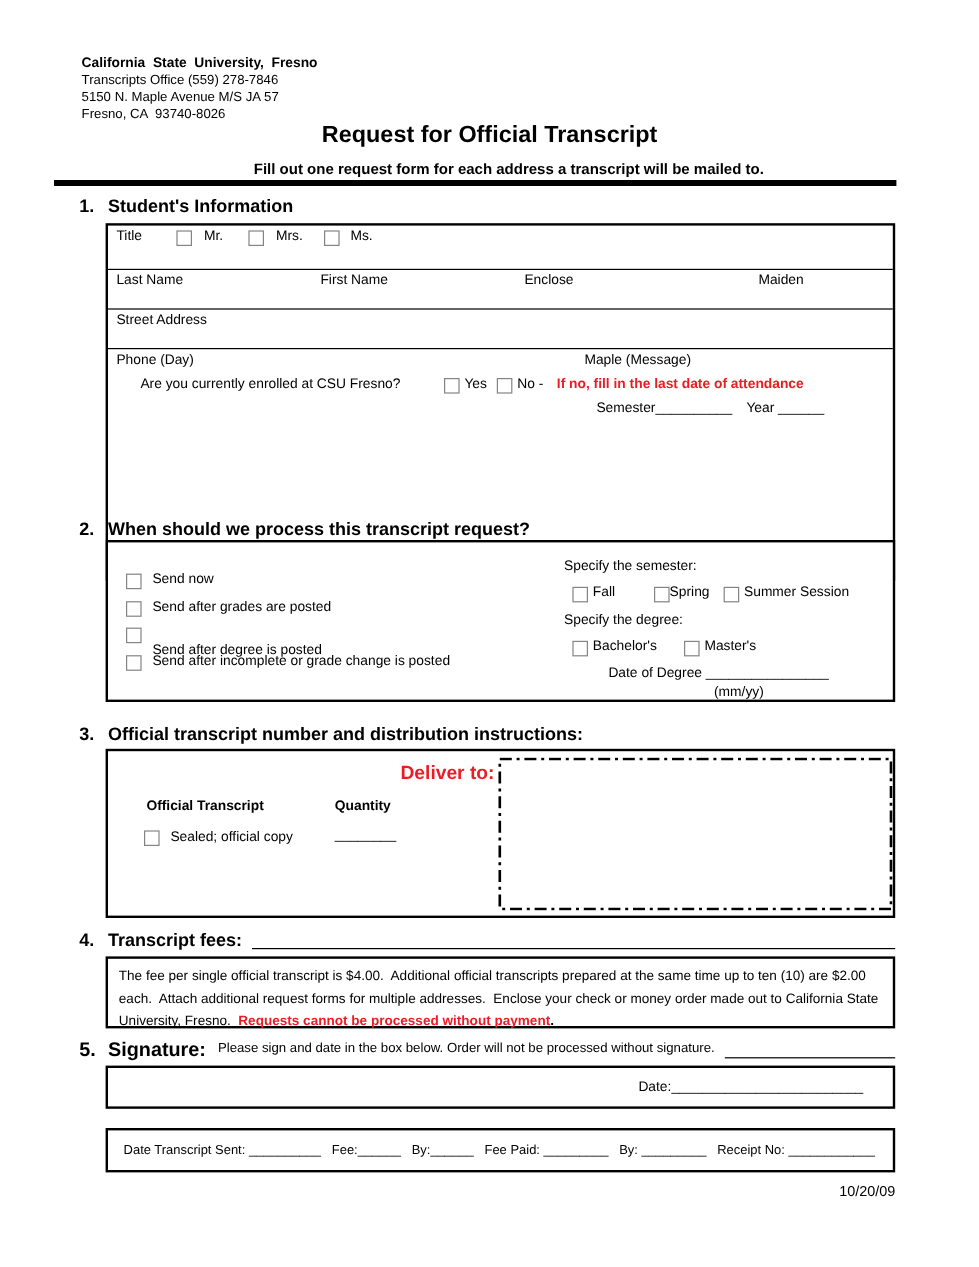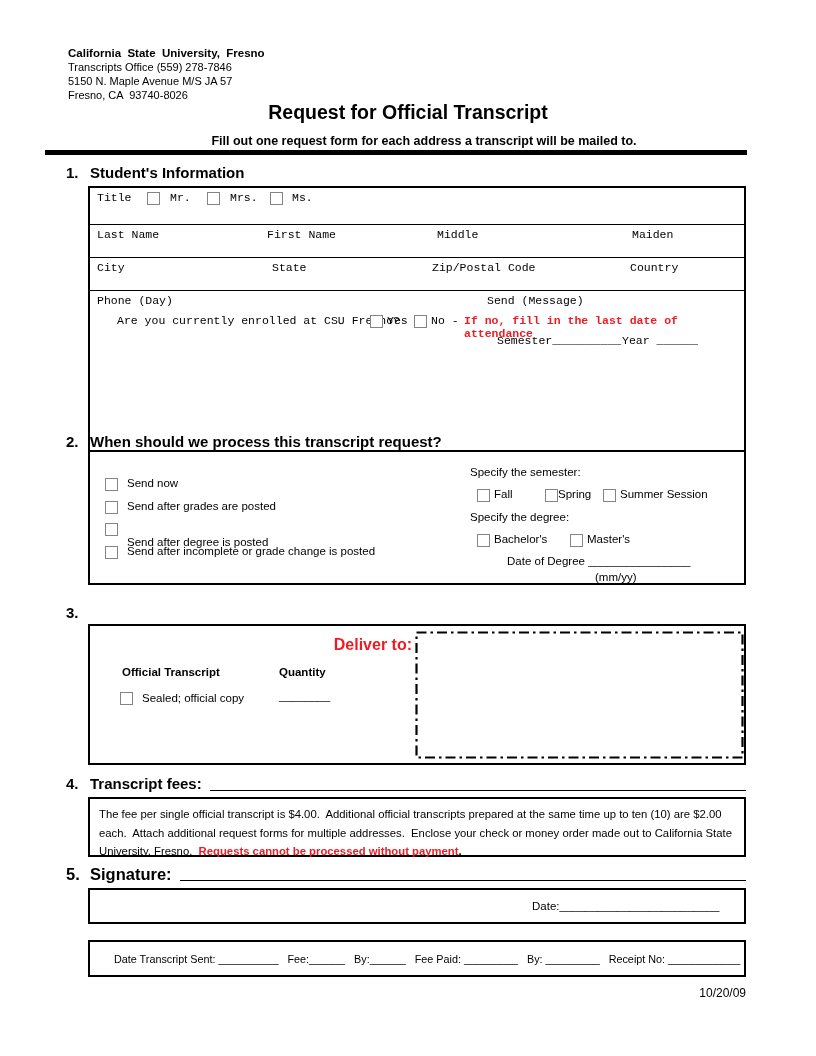--- a/index.html
+++ b/index.html
@@ -32,21 +32,21 @@
   .s1row.first { border-top:none; }
   .s1row .lbl { position:absolute; top:3px; }
   
   .abs { position:absolute; }
   .optlabel { font-size:11.5px;text-align:center; }
   
   .fees-text { font-size:11.3px; line-height:16.5px; white-space:pre-wrap; }
   
   .sig-head { font-size:16.5px; }
   .sig-note { font-size:11px; font-weight:normal; margin:0 0 1px 10px; }
-  .office-line { display:flex; align-items:center; height:100%; padding-left:24px; gap:9px; font-size:10.8px; white-space:pre; }
+  .office-line { display:flex; align-items:center; height:100%; padding-left:13px; gap:9px; font-size:10.8px; white-space:pre; }
   .footer-date { position:absolute; right:70px; top:986px; font-size:12px; }
 </style>
 </head>
 <body>
 
 <div class="page">
 
   <div class="addr">
     <div class="uni pre">California  State  University,  Fresno</div>
     <div>Transcripts Office (559) 278-7846</div>
@@ -54,51 +54,48 @@
     <div class="pre">Fresno, CA  93740-8026</div>
   </div>
   <div class="page-title">Request for Official Transcript</div>
   <div class="page-subtitle">Fill out one request form for each address a transcript will be mailed to.</div>
   <div class="thick-rule"></div>
 
   <div class="sec-head" style="top:164px">
     <span class="num">1.</span>
     <span>Student's Information</span>
   </div>
-  <div class="fbox" style="top:186px; height:298px;font-family:Liberation Mono, monospace;">
+  <div class="fbox" style="top:186px; height:298px;">
 
     <div class="s1row first" style="height:36px">
       <span class="lbl" style="left:7px">Title</span>
       <span class="cb abs" style="left:57px; top:4px"></span>
       <span class="lbl" style="left:80px">Mr.</span>
       <span class="cb abs" style="left:117px; top:4px"></span>
       <span class="lbl" style="left:140px">Mrs.</span>
       <span class="cb abs" style="left:180px; top:4px"></span>
       <span class="lbl" style="left:202px">Ms.</span>
     </div>
 
     <div class="s1row" style="height:33px">
       <span class="lbl" style="left:7px">Last Name</span>
       <span class="lbl" style="left:177px">First Name</span>
-      <span class="lbl" style="left:347px">Middle</span>
+      <span class="lbl" style="left:347px">Enclose</span>
       <span class="lbl" style="left:542px">Maiden</span>
     </div>
 
+    <div class="s1row" style="height:33px">
+      <span class="lbl" style="left:7px">Street Address</span>
+    </div>
 
-    <div class="s1row" style="height:33px">
-      <span class="lbl" style="left:7px">City</span>
-      <span class="lbl" style="left:182px">State</span>
-      <span class="lbl" style="left:342px">Zip/Postal Code</span>
-      <span class="lbl" style="left:540px">Country</span>
-    </div>
 
 
     <div class="s1row" style="height:62px">
       <span class="lbl" style="left:7px">Phone (Day)</span>
-      <span class="lbl" style="left:397px">Send (Message)</span>
+      <span class="lbl" style="left:397px">Maple (Message)</span>
       <span class="lbl" style="left:27px; top:23px">Are you currently enrolled at CSU Fresno?</span>
       <span class="cb abs" style="left:280px; top:24px"></span>
       <span class="lbl" style="left:297px; top:23px">Yes</span>
       <span class="cb abs" style="left:324px; top:24px"></span>
       <span class="lbl" style="left:341px; top:23px">No -</span>
       <span class="lbl b red" style="left:374px; top:23px">If no, fill in the last date of attendance</span>
       <span class="lbl" style="left:407px; top:43px">Semester__________</span>
       <span class="lbl" style="left:532px; top:43px">Year ______</span>
     </div>
   </div>
@@ -130,20 +127,21 @@
     <span class="optlabel abs" style="left:404px; top:81px">Bachelor's</span>
     <span class="cb abs" style="left:480px; top:82px"></span>
     <span class="optlabel abs" style="left:497px; top:81px">Master's</span>
 
     <span class="optlabel abs" style="left:417px; top:103px">Date of Degree ________________</span>
     <span class="optlabel abs" style="left:505px; top:119px">(mm/yy)</span>
   </div>
 
   <div class="sec-head" style="top:604px">
     <span class="num">3.</span>
+    <span>Official transcript number and distribution instructions:</span>
   </div>
   <div class="fbox" style="top:624px; height:141px;">
     <span class="abs b red" style="left:230px; top:10px; width:92px; text-align:right; font-size:16px">Deliver to:</span>
     <svg class="abs" style="left:325px; top:5px" width="329" height="128">
       <rect x="1.5" y="1.5" width="326" height="125" fill="none" stroke="#000" stroke-width="2.2" stroke-dasharray="10,4,2.5,4"></rect>
     </svg>
     <span class="abs lbl b" style="left:32px; top:40px">Official Transcript</span>
     <span class="abs lbl b" style="left:189px; top:40px">Quantity</span>
     <span class="cb abs" style="left:30px; top:66px"></span>
     <span class="abs lbl" style="left:52px; top:66px">Sealed; official copy</span>
@@ -155,20 +153,21 @@
     <span>Transcript fees:</span>
     <span class="head-rule"></span>
   </div>
   <div class="fbox" style="top:797px; height:60px; padding:5px 9px;">
     <span class="fees-text">The fee per single official transcript is $4.00.  Additional official transcripts prepared at the same time up to ten (10) are $2.00 each.  Attach additional request forms for multiple addresses.  Enclose your check or money order made out to California State University, Fresno.  </span><span class="fees-text b red">Requests cannot be processed without payment</span><span class="fees-text b">.</span>
   </div>
 
   <div class="sec-head" style="top:865px">
     <span class="num sig-head">5.</span>
     <span class="sig-head">Signature:</span>
+    <span class="sig-note">Please sign and date in the box below. Order will not be processed without signature.</span>
     <span class="head-rule"></span>
   </div>
   <div class="fbox" style="top:888px; height:36px;">
     <span class="abs lbl" style="left:442px; top:10px">Date:_________________________</span>
   </div>
 
   <div class="fbox" style="top:940px; height:37px;">
     <div class="office-line">
       <span>Date Transcript Sent: __________</span>
       <span>Fee:______</span>

